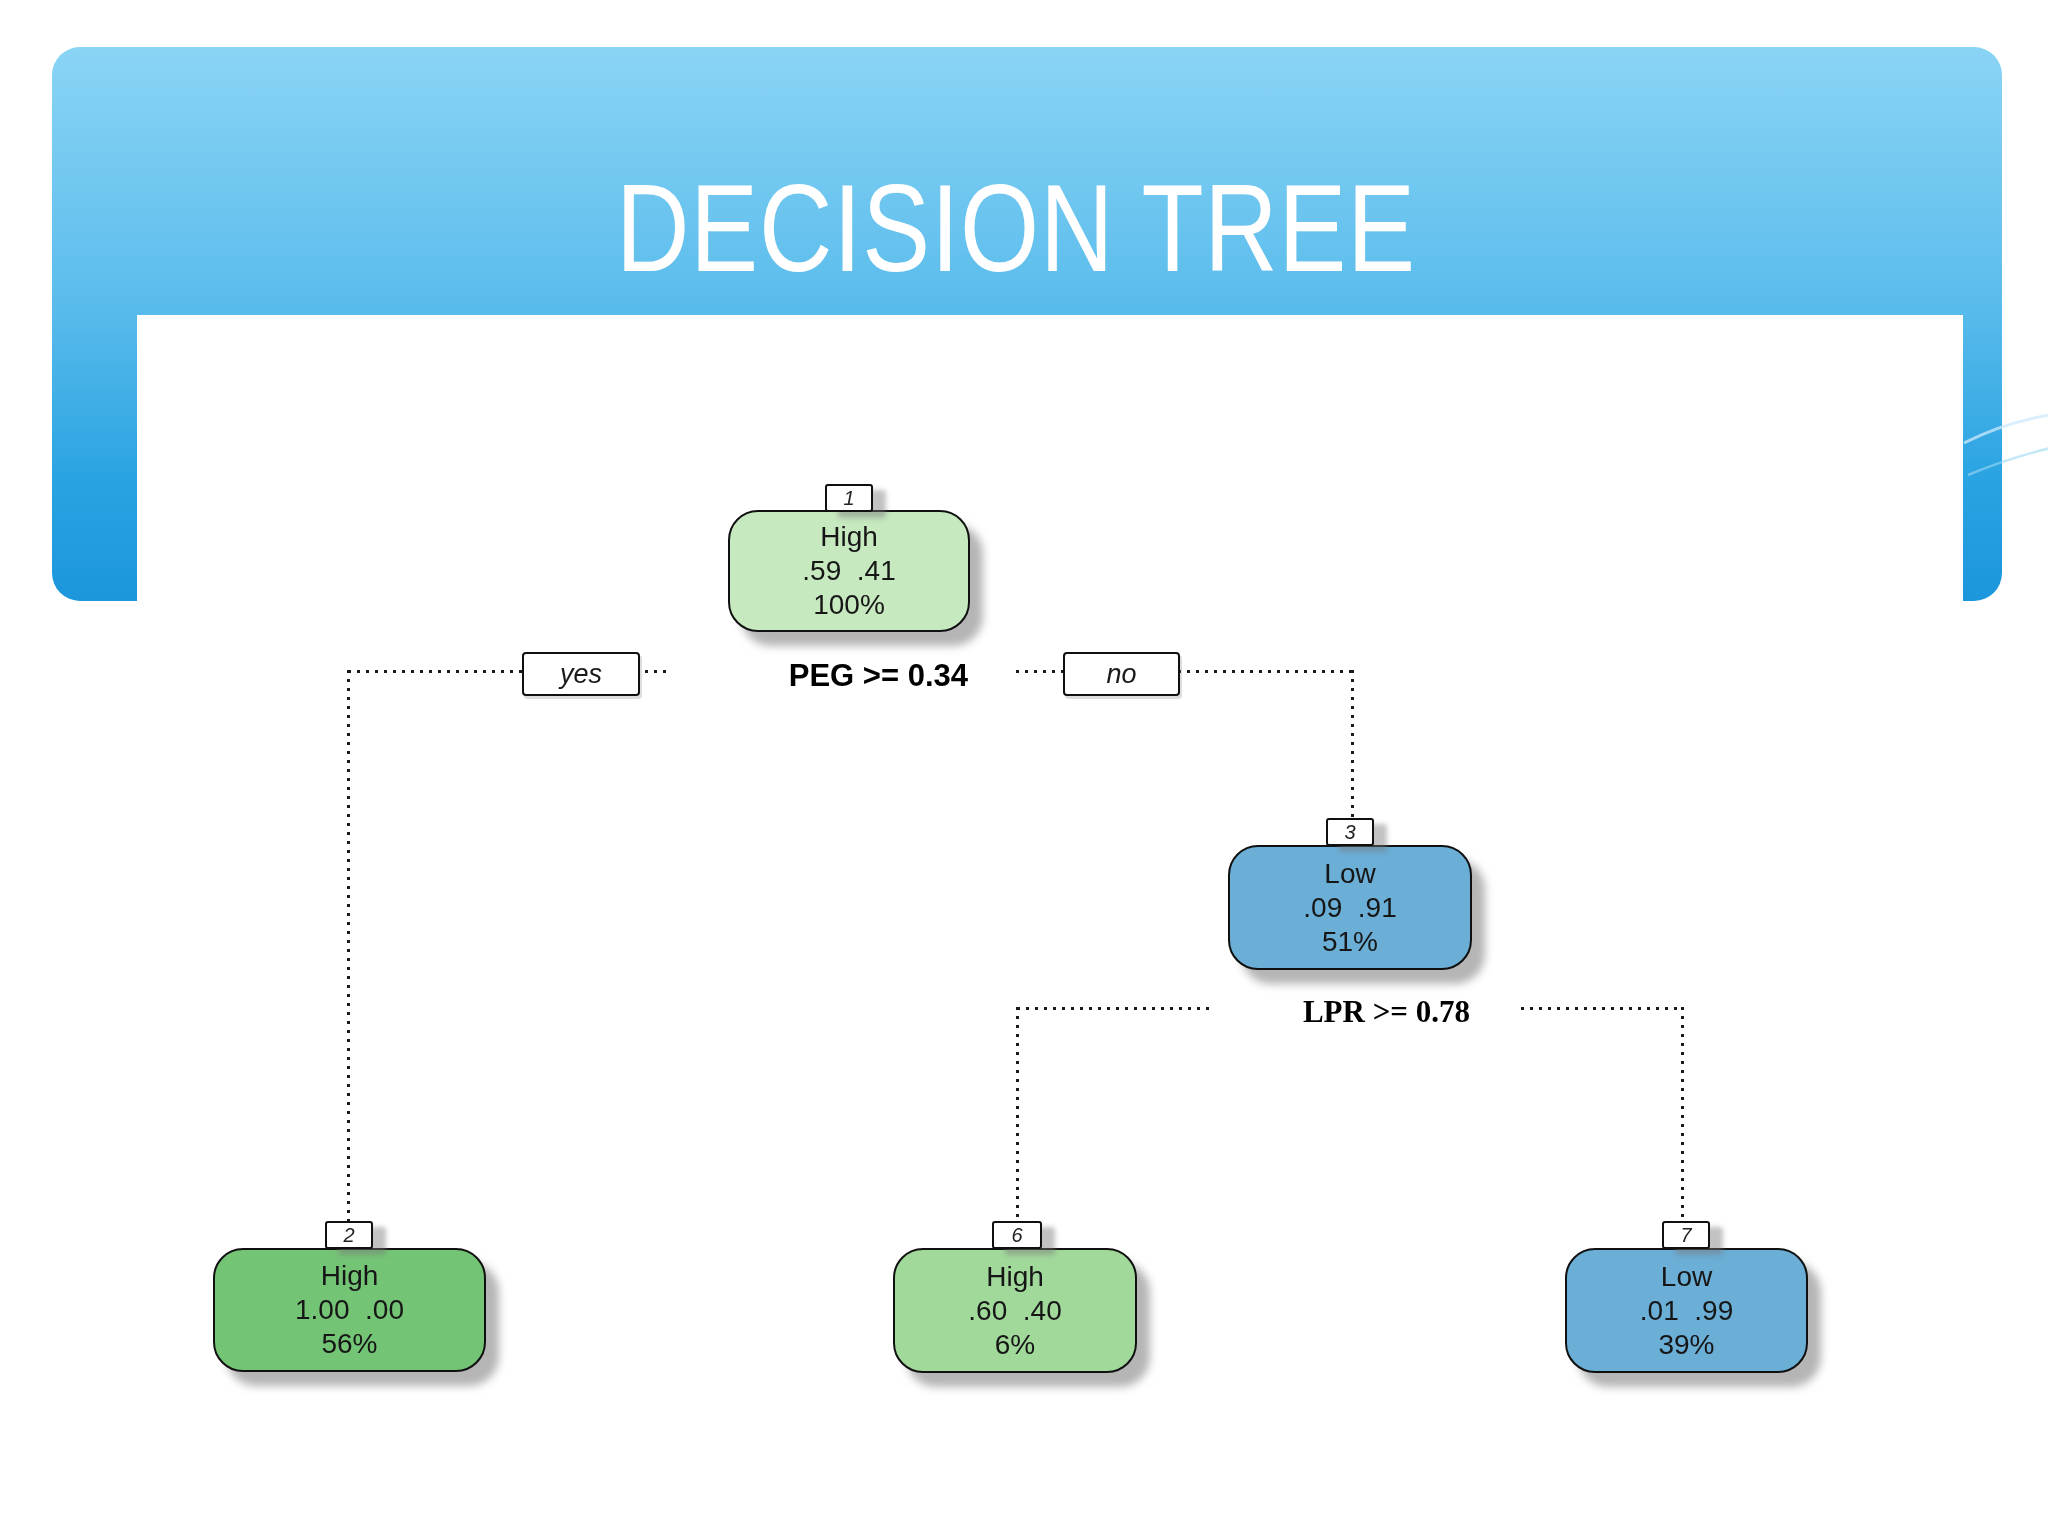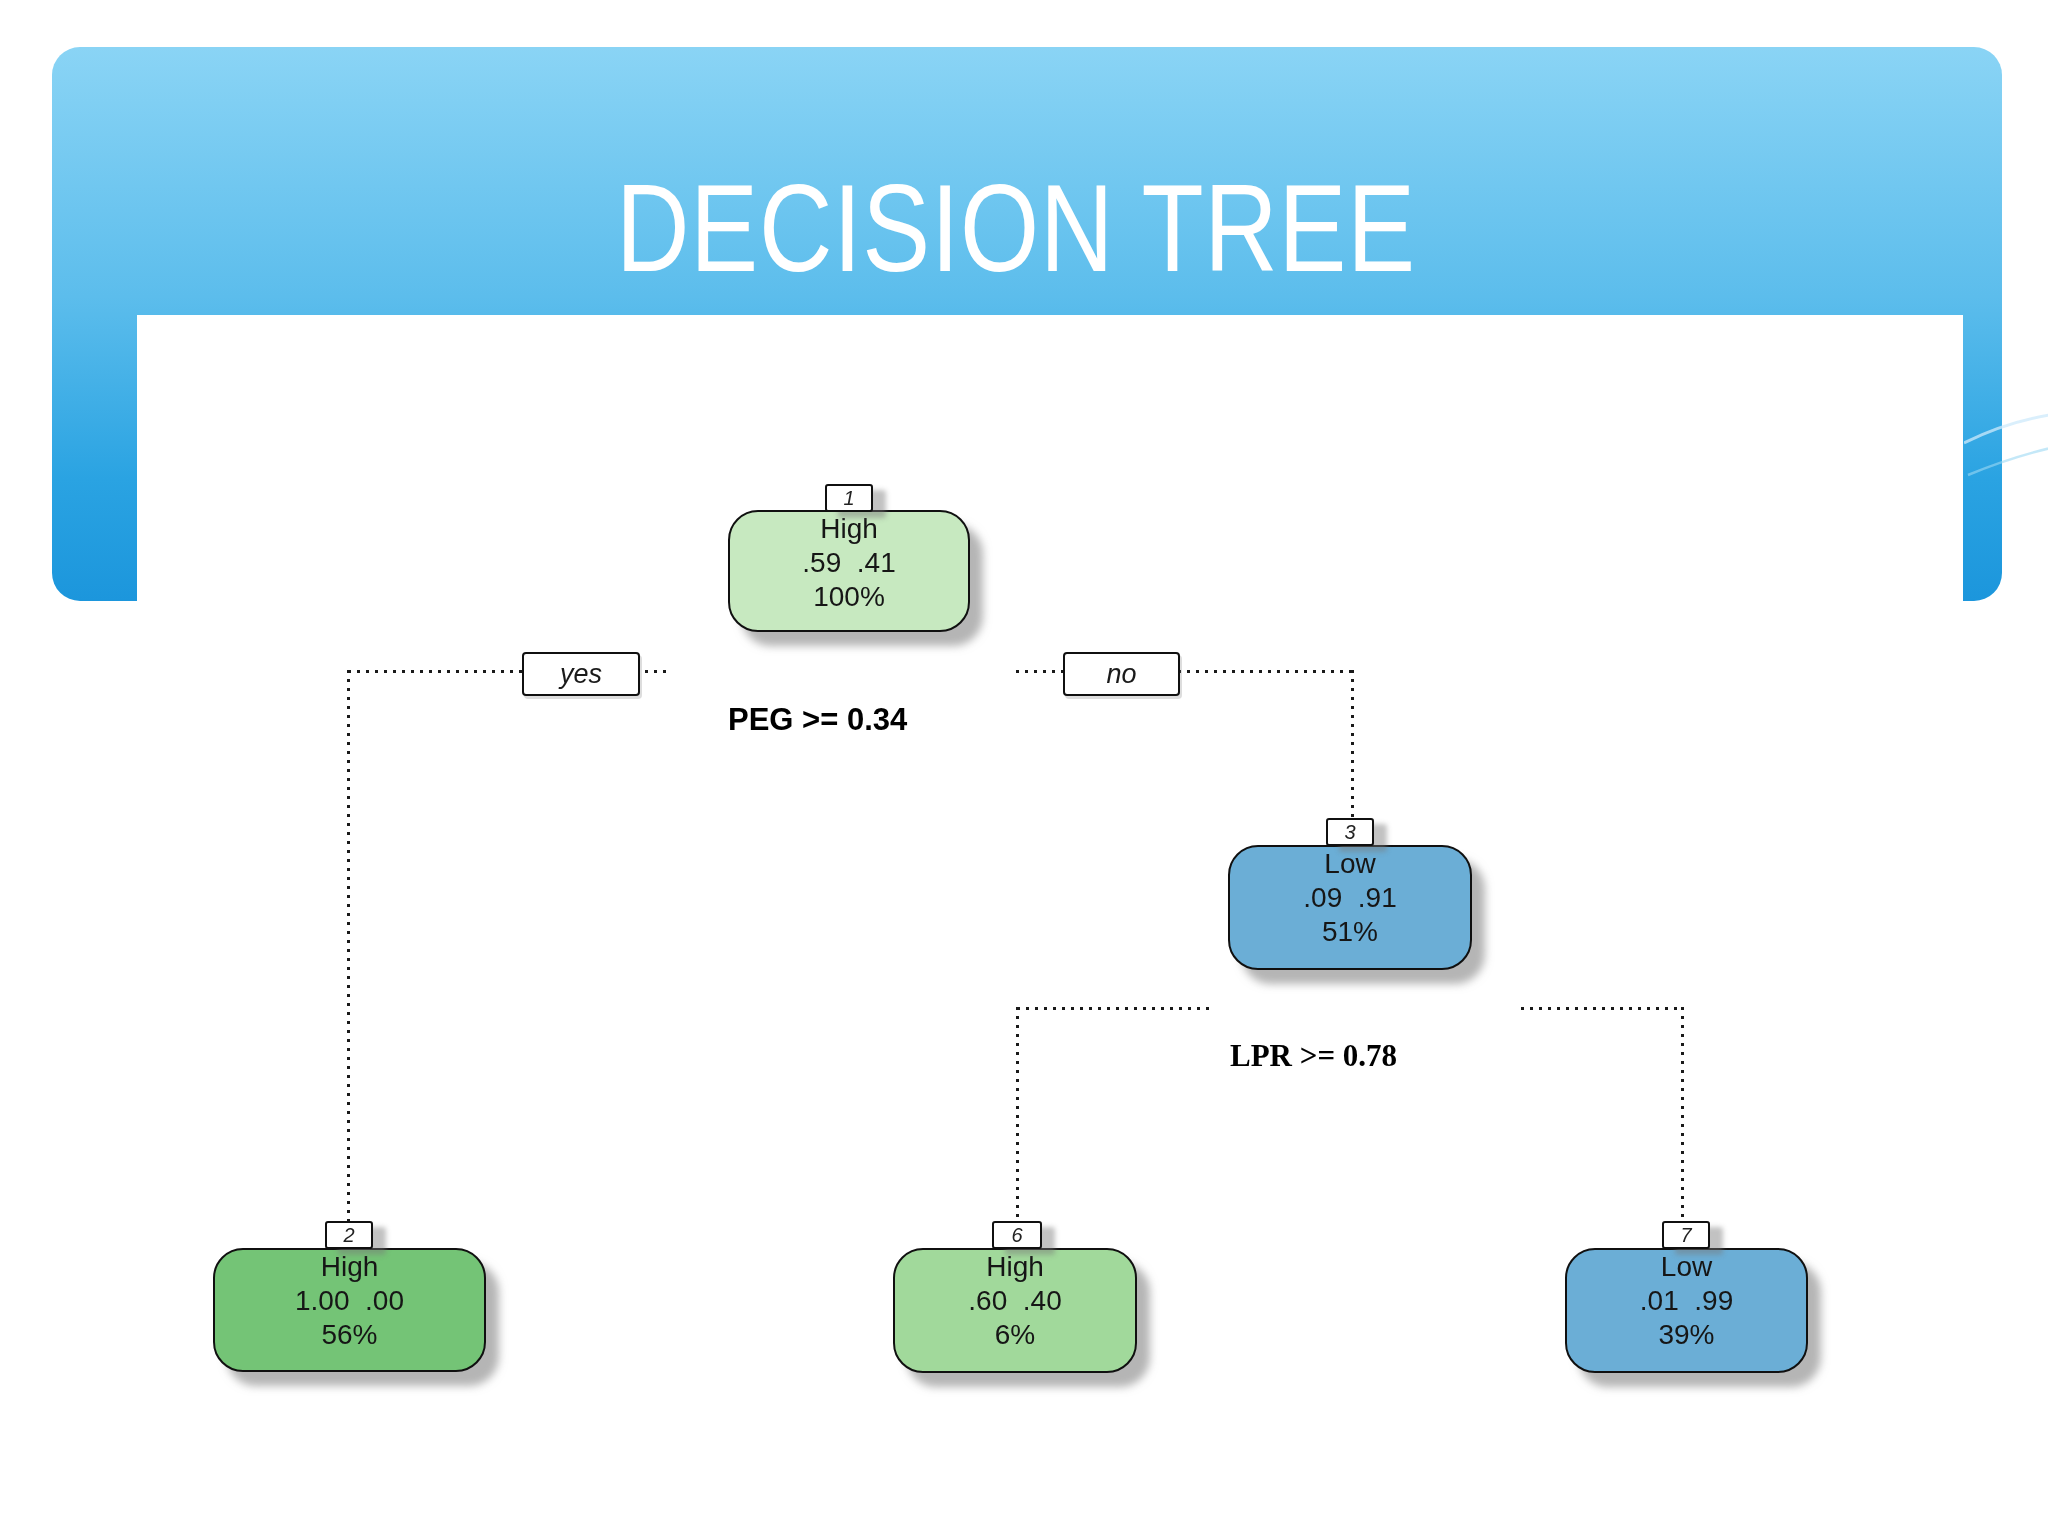--- a/index.html
+++ b/index.html
@@ -56,30 +56,30 @@
     display:flex;align-items:center;justify-content:center;
     font-style:italic;font-size:27px;color:#1a1a1a;
     box-shadow:2px 3px 0 rgba(120,120,120,0.25);
   }
   .yes{left:522px;top:652px;width:114px;height:40px;}
   .no{left:1063px;top:652px;width:113px;height:40px;}
 
   
   .split-label{
     position:absolute;z-index:2;width:240px;height:40px;line-height:40px;
-    text-align:left;font-size:31px;font-weight:bold;color:#000;margin-top:44px;
+    text-align:right;font-size:31px;font-weight:bold;color:#000;
   }
   .s1{left:728px;top:656px;}
   .s2{left:1230px;top:992px;font-family:Liberation Serif, serif;}
 
   
   .node-box{
     position:absolute;z-index:2;box-sizing:border-box;
     border:2px solid #101010;border-radius:30px;
-    display:flex;flex-direction:column;align-items:center;
+    display:flex;flex-direction:column;align-items:center;justify-content:center;
     font-size:28px;line-height:34px;color:#161616;
     box-shadow:13px 14px 8px rgba(120,120,120,0.55);
   }
   .node-box .probs{white-space:pre;}
   .b1{left:728px;top:510px;width:242px;height:122px;}
   .b2{left:213px;top:1248px;width:273px;height:124px;}
   .b3{left:1228px;top:845px;width:244px;height:125px;}
   .b6{left:893px;top:1248px;width:244px;height:125px;}
   .b7{left:1565px;top:1248px;width:243px;height:125px;}
 

